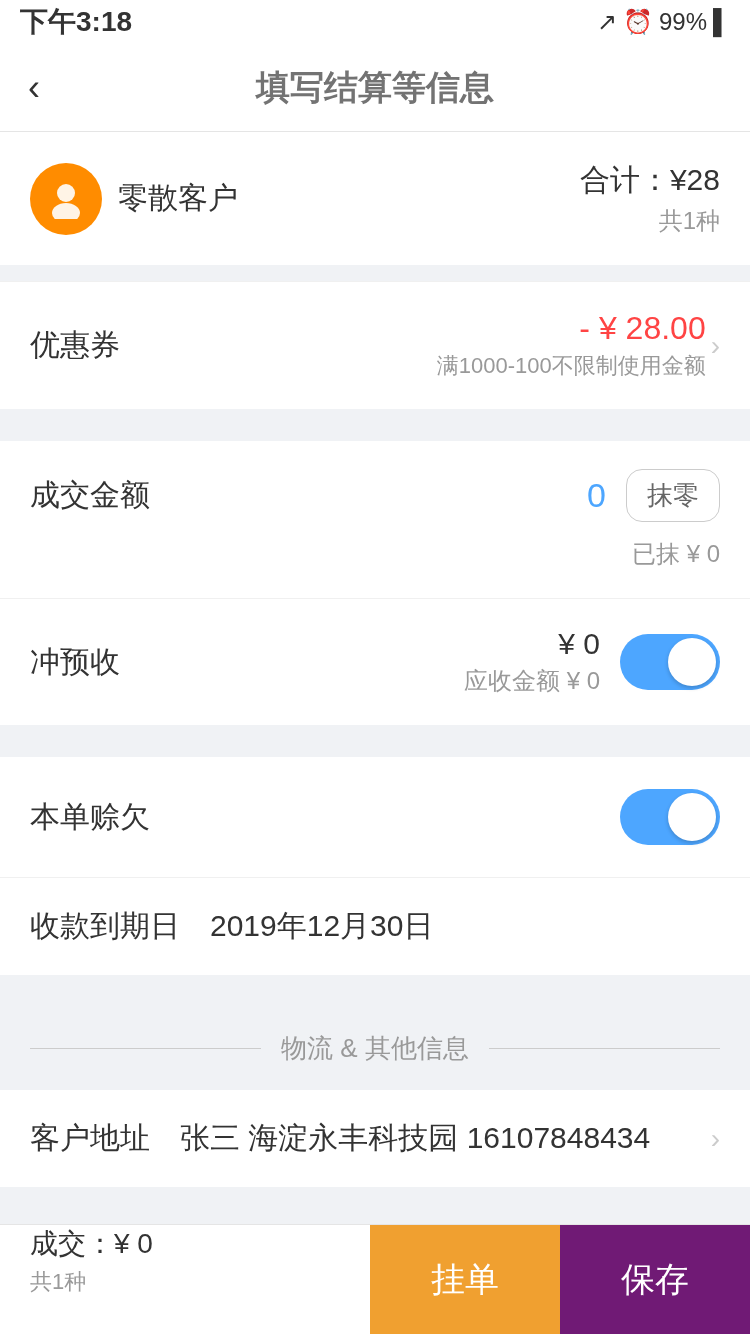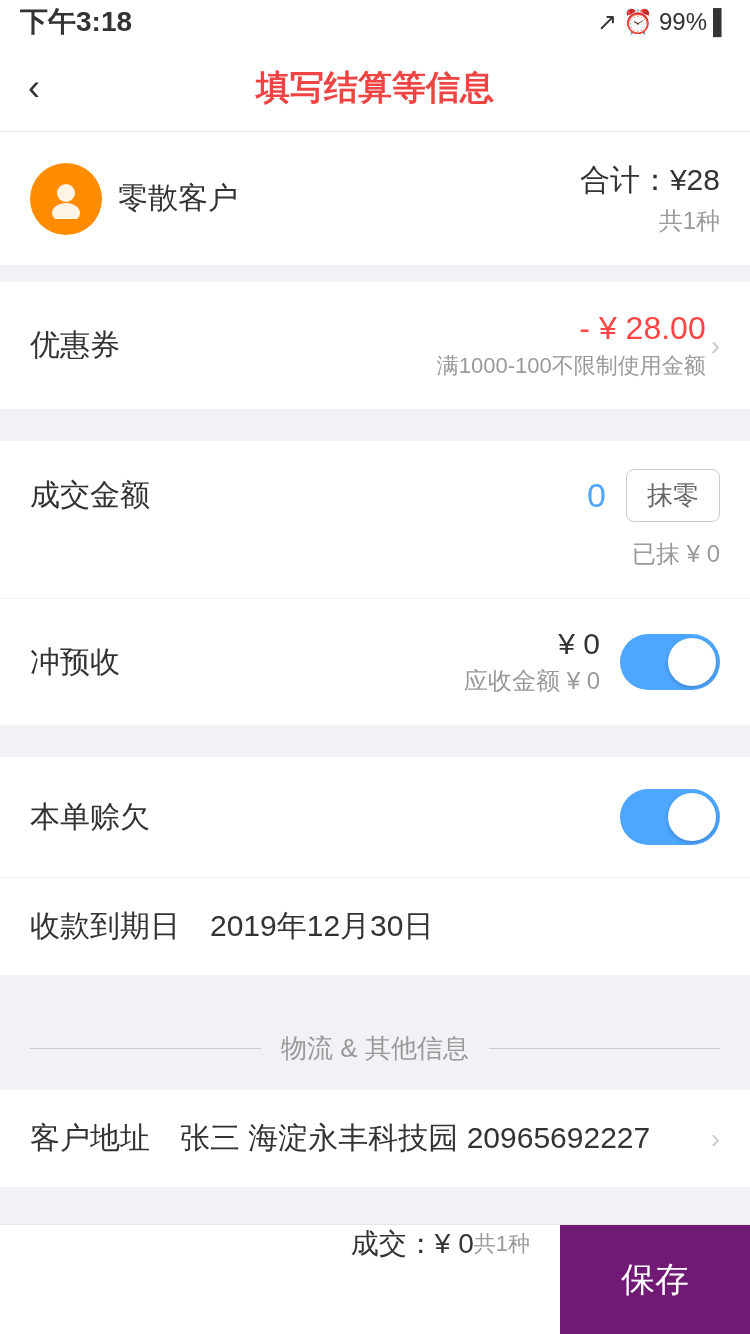--- a/index.html
+++ b/index.html
@@ -41,21 +41,21 @@
     .nav-back {
       position: absolute;
       left: 28px;
       font-size: 36px;
       color: #333;
       cursor: pointer;
     }
     .nav-title {
       font-size: 34px;
       font-weight: 600;
-      color: #ef4444;
+      color: #737373;
     }
 
     
     .content {
       padding-bottom: 120px;
     }
 
     
     .card {
       background: #fff;
@@ -165,21 +165,21 @@
     }
     .amount-input {
       font-size: 34px;
       color: #4da6ff;
       font-weight: 500;
       min-width: 40px;
       text-align: right;
     }
     .round-btn {
       border: 1px solid #ccc;
-      border-radius: 8px;
+      border-radius: 16px;
       padding: 8px 20px;
       font-size: 26px;
       color: #666;
       background: #fff;
       cursor: pointer;
     }
     .transaction-sub {
       text-align: right;
       font-size: 24px;
       color: #999;
@@ -320,22 +320,22 @@
       width: 750px;
       height: 110px;
       background: #fff;
       display: flex;
       align-items: stretch;
       border-top: 1px solid #e5e5e5;
     }
     .bottom-info {
       flex: 1;
       display: flex;
-      flex-direction: row;
-      justify-content: flex-end;
+      flex-direction: column;
+      justify-content: flex-start;
       padding: 0 30px;
     }
     .bottom-transaction {
       font-size: 28px;
       color: #333;
     }
     .bottom-count {
       font-size: 22px;
       color: #999;
       margin-top: 4px;
@@ -458,28 +458,29 @@
     <div class="logistics-divider">
       <div class="divider-line"></div>
       <span class="logistics-text">物流 &amp; 其他信息</span>
       <div class="divider-line"></div>
     </div>
   </div>
 
   <div class="card">
     <div class="address-row">
       <span class="address-label">客户地址</span>
-      <span class="address-value">张三 海淀永丰科技园 20965692227</span>
+      <span class="address-value">张三 海淀永丰科技园 16107848434</span>
       <span class="chevron-right">›</span>
     </div>
   </div>
 
 </div>
 
 <div class="bottom-bar">
   <div class="bottom-info">
     <div class="bottom-transaction">
       <span>成交：</span><span>¥ 0</span>
     </div>
     <div class="bottom-count">共1种</div>
   </div>
+  <div class="bottom-btn btn-pending">挂单</div>
   <div class="bottom-btn btn-save">保存</div>
 </div>
 
 </body></html>

